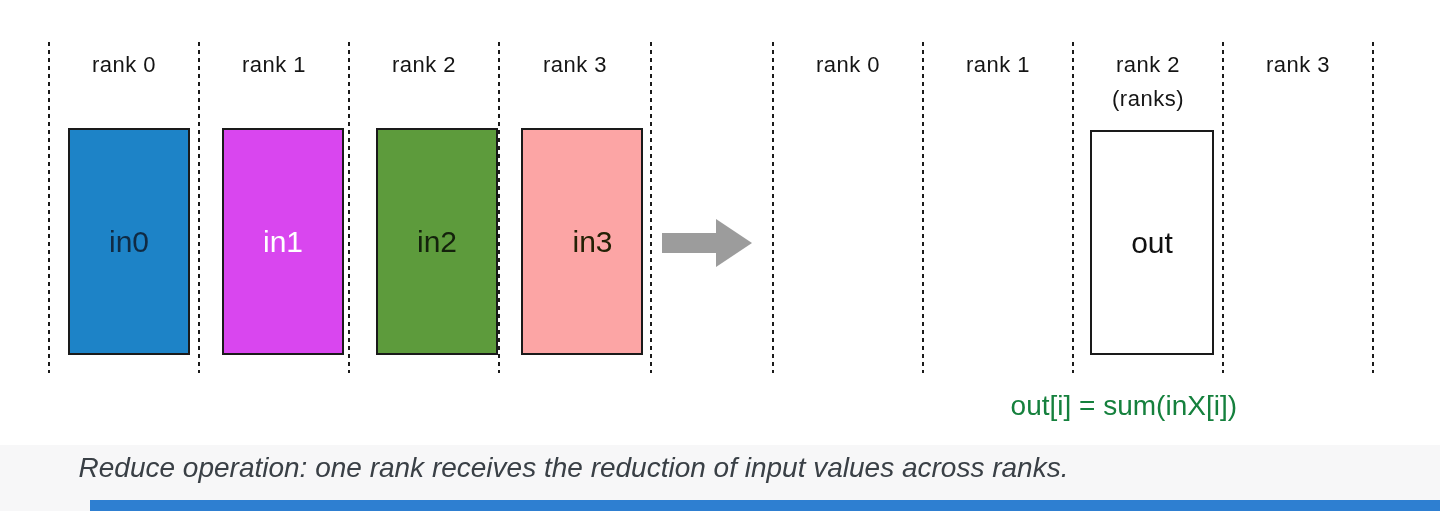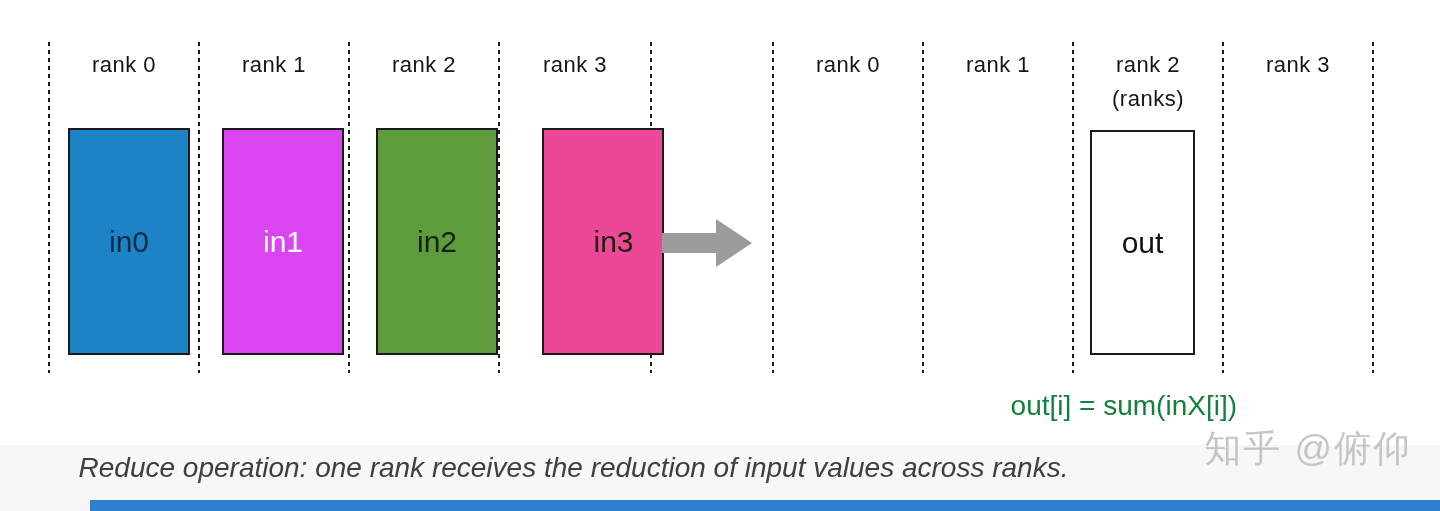--- a/index.html
+++ b/index.html
@@ -22,21 +22,21 @@
     text-align:center;white-space:nowrap;
   }
   
   .databox{
     position:absolute;top:128px;width:122px;height:227px;
     border:2px solid #1a1a1a;box-sizing:border-box;
     display:flex;align-items:center;justify-content:center;
     font-size:30px;
   }
   .outbox{
-    position:absolute;top:130px;left:1090px;width:105px;height:225px;
+    position:absolute;top:130px;left:1090px;width:124px;height:225px;
     border:2px solid #1a1a1a;box-sizing:border-box;background:#ffffff;
     display:flex;align-items:center;justify-content:center;
     font-size:30px;color:#111;
   }
   .arrow-svg{position:absolute;left:662px;top:218px;}
   .formula{
     position:absolute;left:897px;top:390px;width:340px;
     text-align:right;font-size:28px;color:#15803d;white-space:nowrap;
   }
   .caption-band{
@@ -104,34 +104,33 @@
 
   <div class="databox" style="left: 68px; background-color: rgb(29, 131, 199); color: rgb(16, 42, 67);">
     <span>in0</span>
   </div>
   <div class="databox" style="left: 222px; background-color: #d946ef; color: rgb(255, 255, 255);">
     <span>in1</span>
   </div>
   <div class="databox" style="left: 376px; background-color: rgb(93, 155, 60); color: rgb(20, 34, 12);">
     <span>in2</span>
   </div>
-  <div class="databox" style="left: 542px; background-color: #ec4899; color: rgb(35, 33, 5); padding-left: 21px;">
+  <div class="databox" style="left: 521px; background-color: #fca5a5; color: rgb(35, 33, 5); padding-left: 21px;">
     <span>in3</span>
   </div>
 
   <svg class="arrow-svg" width="90" height="50" viewBox="0 0 90 50">
     <polygon points="0,15 54,15 54,1 90,25 54,49 54,35 0,35" fill="#9c9c9c"></polygon>
   </svg>
 
   <div class="outbox">
     <span>out</span>
   </div>
 
   <div class="formula">out[i] = sum(inX[i])</div>
 
   <div class="caption-band" style="background-color: rgb(247, 247, 248);"></div>
   <div class="caption">Reduce operation: one rank receives the reduction of input values across ranks.</div>
 
-  <div class="watermark">知乎 @俯仰</div>
 
   <div class="accent-bar" style="background-color: rgb(46, 127, 209);"></div>
 
 </div>
 
 </body></html>

